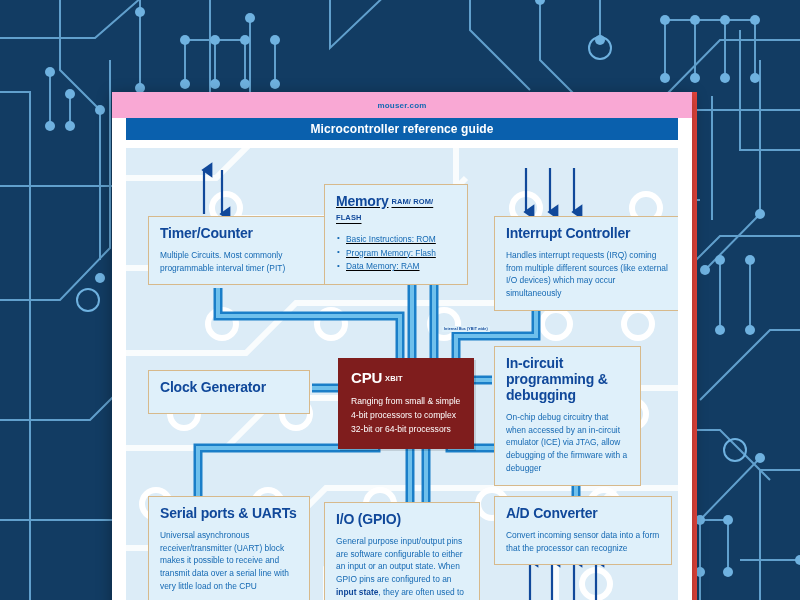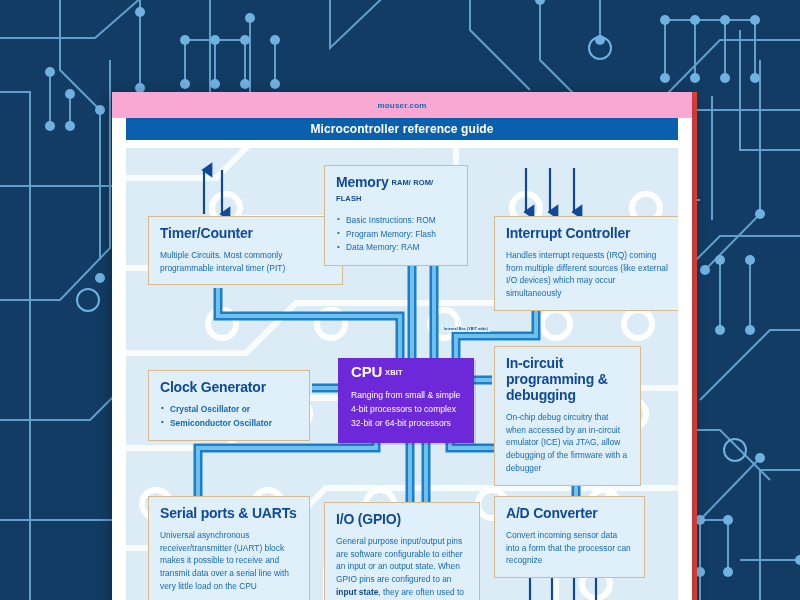--- a/index.html
+++ b/index.html
@@ -107,39 +107,39 @@
   }
   .block ul li::before {
     content: "\2022";
     position: absolute; left: 1px; top: -.5px;
     font-size: 8px;
   }
   .block.bullets-bold ul li { font-weight: bold; }
 
   
   .block.cpu {
-    background: #6d28d9;
+    background: #7f1d1d;
     border: none;
     box-shadow: 2px 2px 0 rgba(0,0,0,.12);
-    padding: 5px 13px 12px 13px;
+    padding: 11px 13px 12px 13px;
   }
   .block.cpu h3 { color: #ffffff; margin-bottom: 9px; font-size: 15px; }
   .block.cpu h3 .sub { color: #ffffff; }
   .block.cpu p { color: #ffffff; font-size: 8.6px; line-height: 1.62; }
 
   
   #blk-timer        { left: 22px;  top: 68px;  width: 195px; }
-  #blk-memory       { left: 198px; top: 17px;  width: 144px; }
+  #blk-memory       { left: 198px; top: 36px;  width: 144px; text-decoration: underline; }
   #blk-interrupt    { left: 368px; top: 68px;  width: 188px; }
   #blk-clock        { left: 22px;  top: 206px; width: 162px; margin-top: 16px; }
   #blk-cpu          { left: 212px; top: 210px; width: 136px; }
   #blk-incircuit    { left: 368px; top: 198px; width: 147px; }
   #blk-serial       { left: 22px;  top: 348px; width: 162px; }
   #blk-gpio         { left: 198px; top: 354px; width: 156px; height: 112px; }
-  #blk-adc          { left: 368px; top: 348px; width: 151px; }
+  #blk-adc          { left: 368px; top: 348px; width: 178px; }
 
   .bus-label {
     position: absolute;
     left: 316px; top: 178px;
     font-size: 3.6px;
     color: #10489a;
     font-weight: bold;
     letter-spacing: .1px;
     background: #dff0fa;
     padding: 1px 2px;
@@ -409,24 +409,20 @@
       </ul>
     </div>
 
     <div class="block" id="blk-interrupt">
       <h3>Interrupt Controller</h3>
       <p>Handles interrupt requests (IRQ) coming from multiple different sources (like external I/O devices) which may occur simultaneously</p>
     </div>
 
     <div class="block bullets-bold" id="blk-clock">
       <h3>Clock Generator</h3>
-      <ul>
-        <li>Crystal Oscillator or</li>
-        <li>Semiconductor Oscillator</li>
-      </ul>
     </div>
 
     <div class="block cpu" id="blk-cpu">
       <h3>
         <span>CPU</span><span class="sub">XBIT</span>
       </h3>
       <p>Ranging from small &amp; simple 4-bit processors to complex 32-bit or 64-bit processors</p>
     </div>
 
     <div class="block" id="blk-incircuit">

